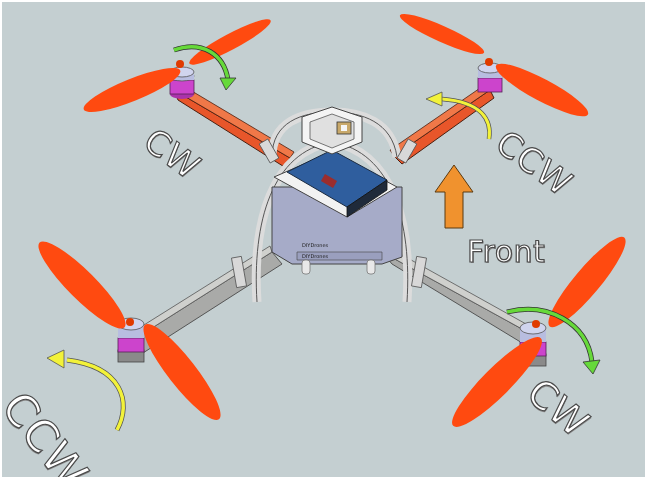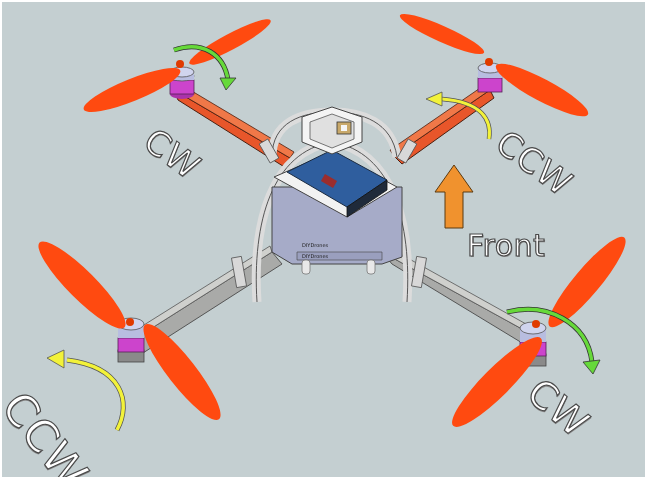--- a/index.html
+++ b/index.html
@@ -151,14 +151,14 @@
 
     <g>
       <polygon points="443,226 443,190 433,190 452,163 471,190 461,190 461,226" fill="#f0922e" stroke="#5a3a10" stroke-width="1"></polygon>
     </g>
   </svg>
 
   <div class="lbl" style="left:158px; top:118px; font-size:34px; transform: rotate(36deg);">CW</div>
   <div class="lbl" style="left:510px; top:120px; font-size:34px; transform: rotate(36deg);">CCW</div>
   <div class="lbl" style="left:30px; top:380px; font-size:44px; transform: rotate(52deg);">CCW</div>
   <div class="lbl" style="left:545px; top:368px; font-size:38px; transform: rotate(40deg);">CW</div>
-  <div class="lbl" style="left:465px; top:226px; font-size:30px; letter-spacing:0.5px;">Front</div>
+  <div class="lbl" style="left:465px; top:232px; font-size:30px; letter-spacing:0.5px;">Front</div>
 </div>
 
 </body></html>

